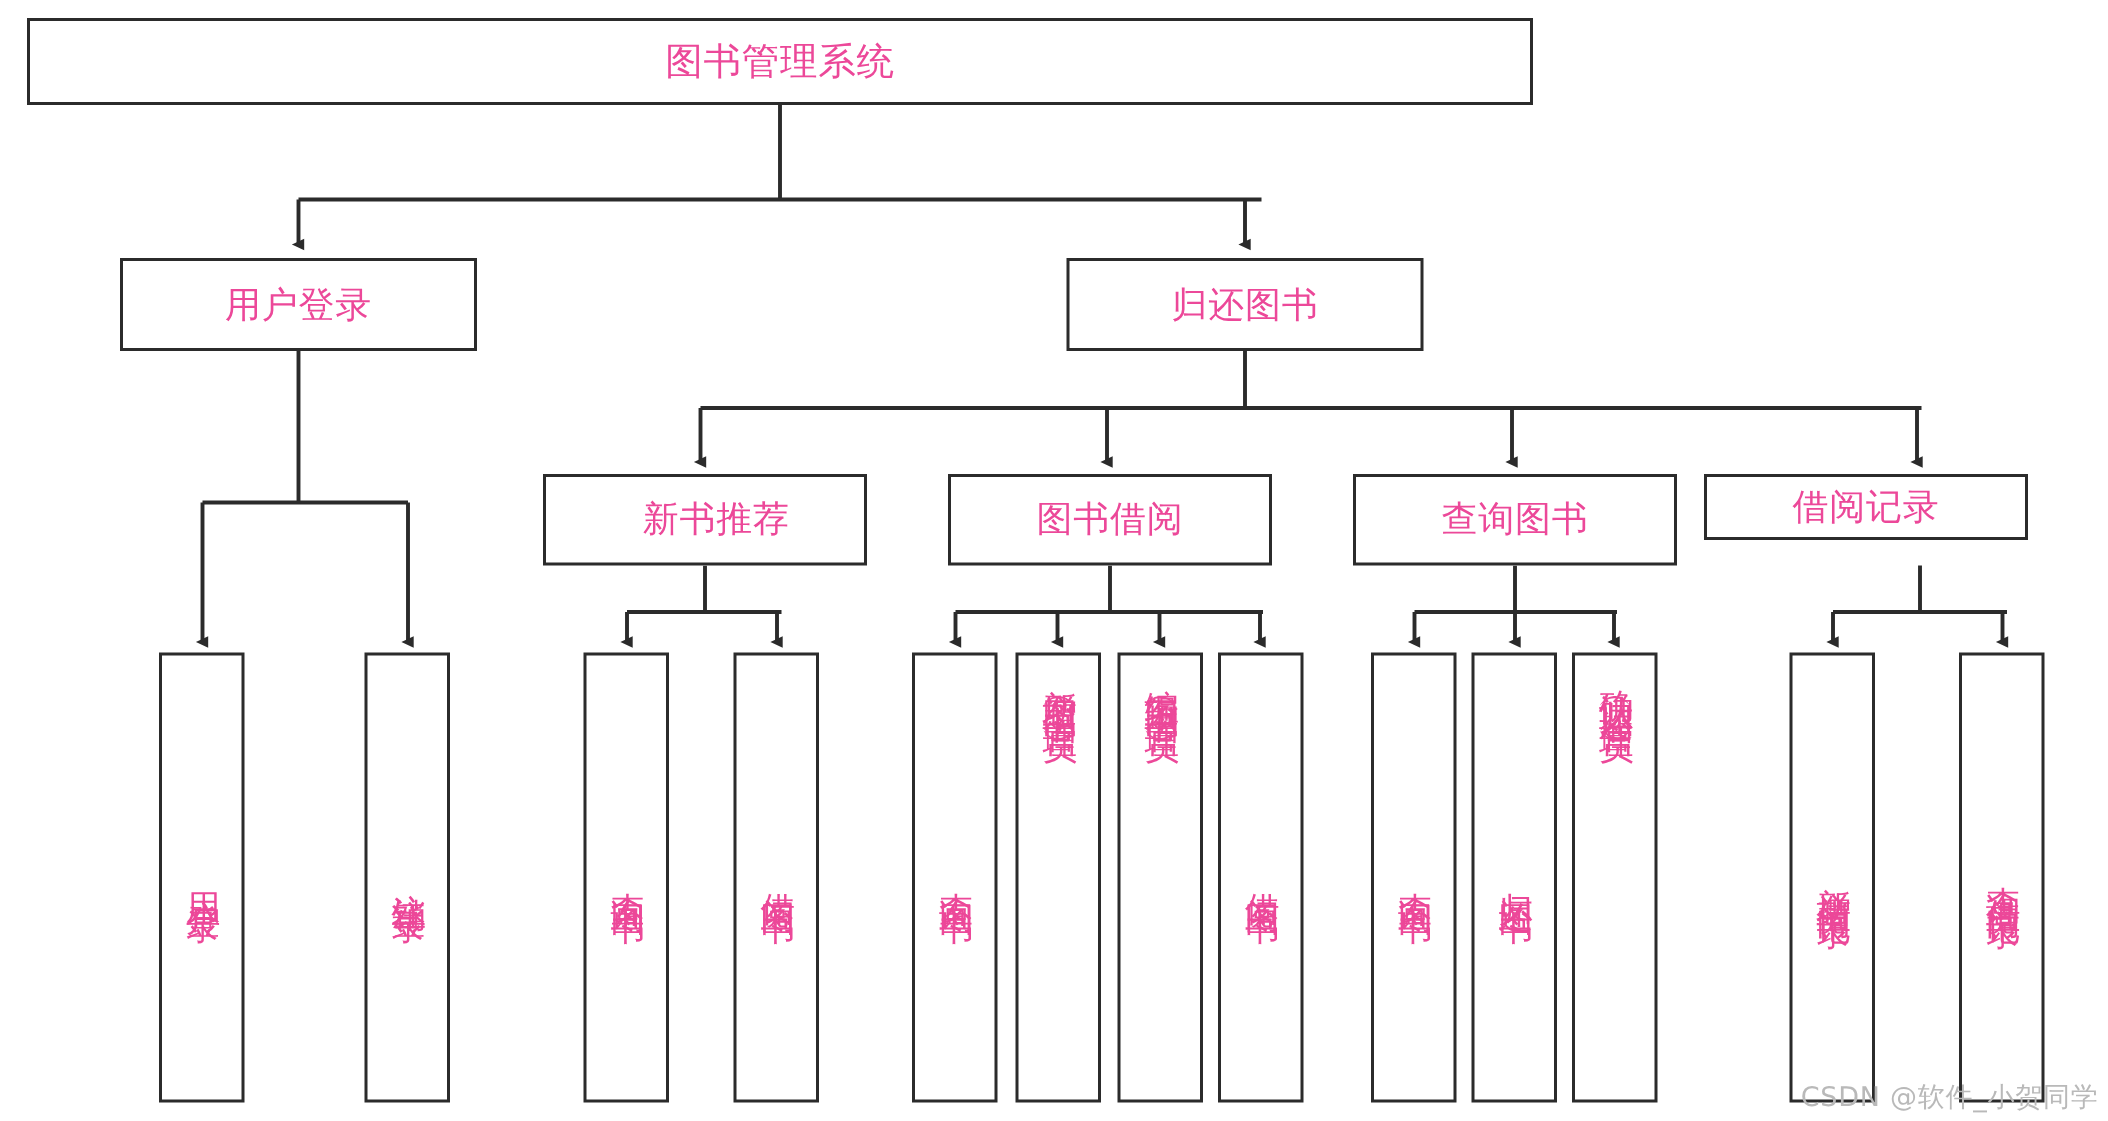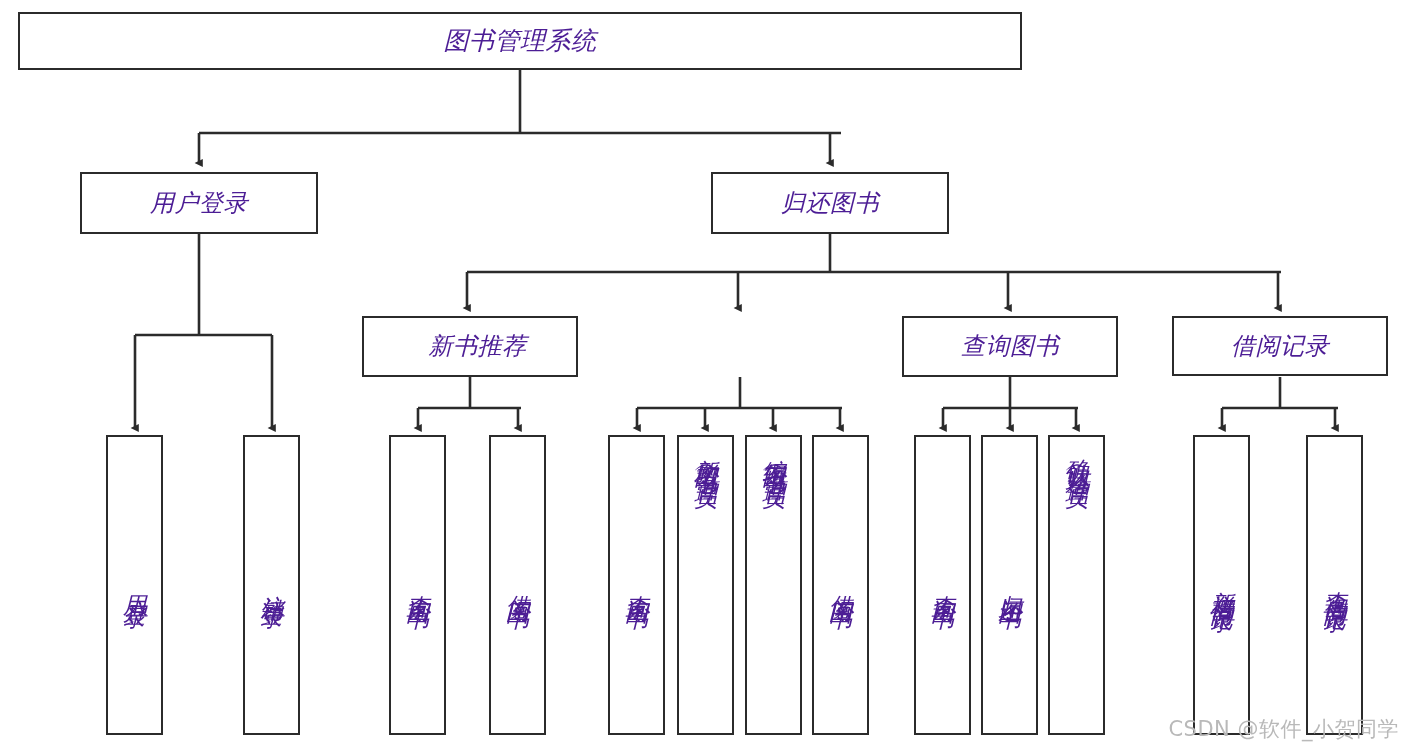--- a/index.html
+++ b/index.html
@@ -27,22 +27,21 @@
     pointer-events: none;
   }
   .node {
     position: absolute;
     box-sizing: border-box;
     border: 2px solid #2b2b2b;
     background: #ffffff;
     display: flex;
     align-items: center;
     justify-content: center;
-    color: #4c1d95;
-    font-style: italic;
+    color: #ec4899;
   }
   .node.root {
     border-width: 2px;
   }
   .node-label {
     display: block;
     text-align: center;
     line-height: 1.12;
     letter-spacing: 0.5px;
     white-space: nowrap;
@@ -70,21 +69,21 @@
   }
   
   .node.vert.center {
     align-items: center;
     padding-top: 0;
   }
   #watermark {
     position: absolute;
     right: 6px;
     bottom: 4px;
-    font-size: 21px;
+    font-size: 18px;
     color: #b9b9b9;
     letter-spacing: 0.5px;
     white-space: nowrap;
     user-select: none;
   }
 </style>
 </head>
 <body>
 
 <div id="diagram-root">
@@ -148,26 +147,29 @@
   </div>
 
   <div class="node horiz" style="left:711px; top:172px; width:238px; height:62px;">
     <span class="node-label">归还图书</span>
   </div>
 
   <div class="node horiz" style="left:362px; top:316px; width:216px; height:61px;padding-left:15px;">
     <span class="node-label">新书推荐</span>
   </div>
 
+  <div class="node horiz" style="left:632px; top:316px; width:216px; height:61px;">
+    <span class="node-label">图书借阅</span>
+  </div>
 
   <div class="node horiz" style="left:902px; top:316px; width:216px; height:61px;">
     <span class="node-label">查询图书</span>
   </div>
 
-  <div class="node horiz" style="left:1172px; top:316px; width:216px; height:60px;">
+  <div class="node horiz" style="left:1136px; top:316px; width:216px; height:44px;">
     <span class="node-label">借阅记录</span>
   </div>
 
   <div class="node vert center" style="left:106px; top:435px; width:57px; height:300px;">
     <span class="node-label">用户登录</span>
   </div>
 
   <div class="node vert center" style="left:243px; top:435px; width:57px; height:300px;">
     <span class="node-label">注销登录</span>
   </div>

